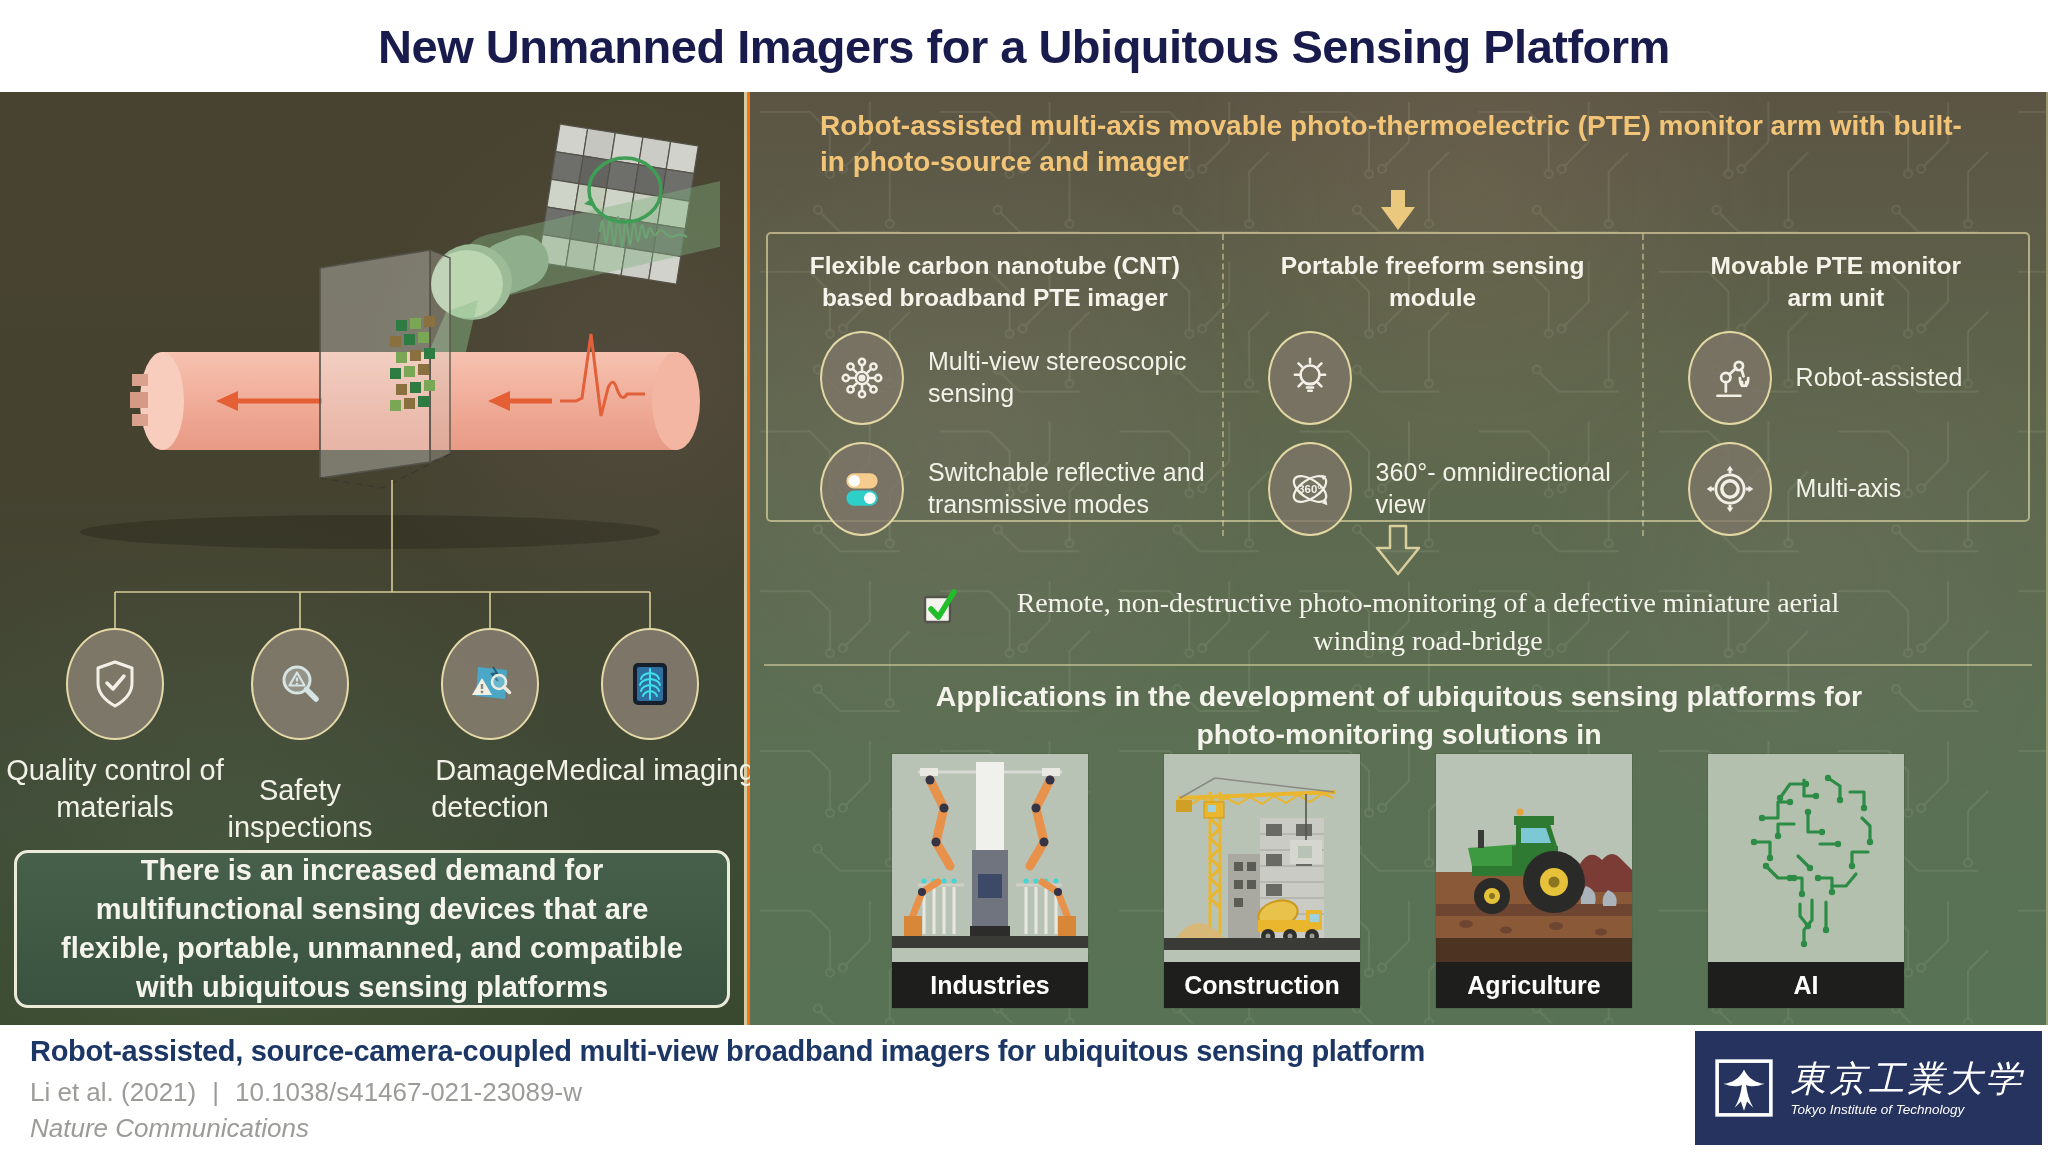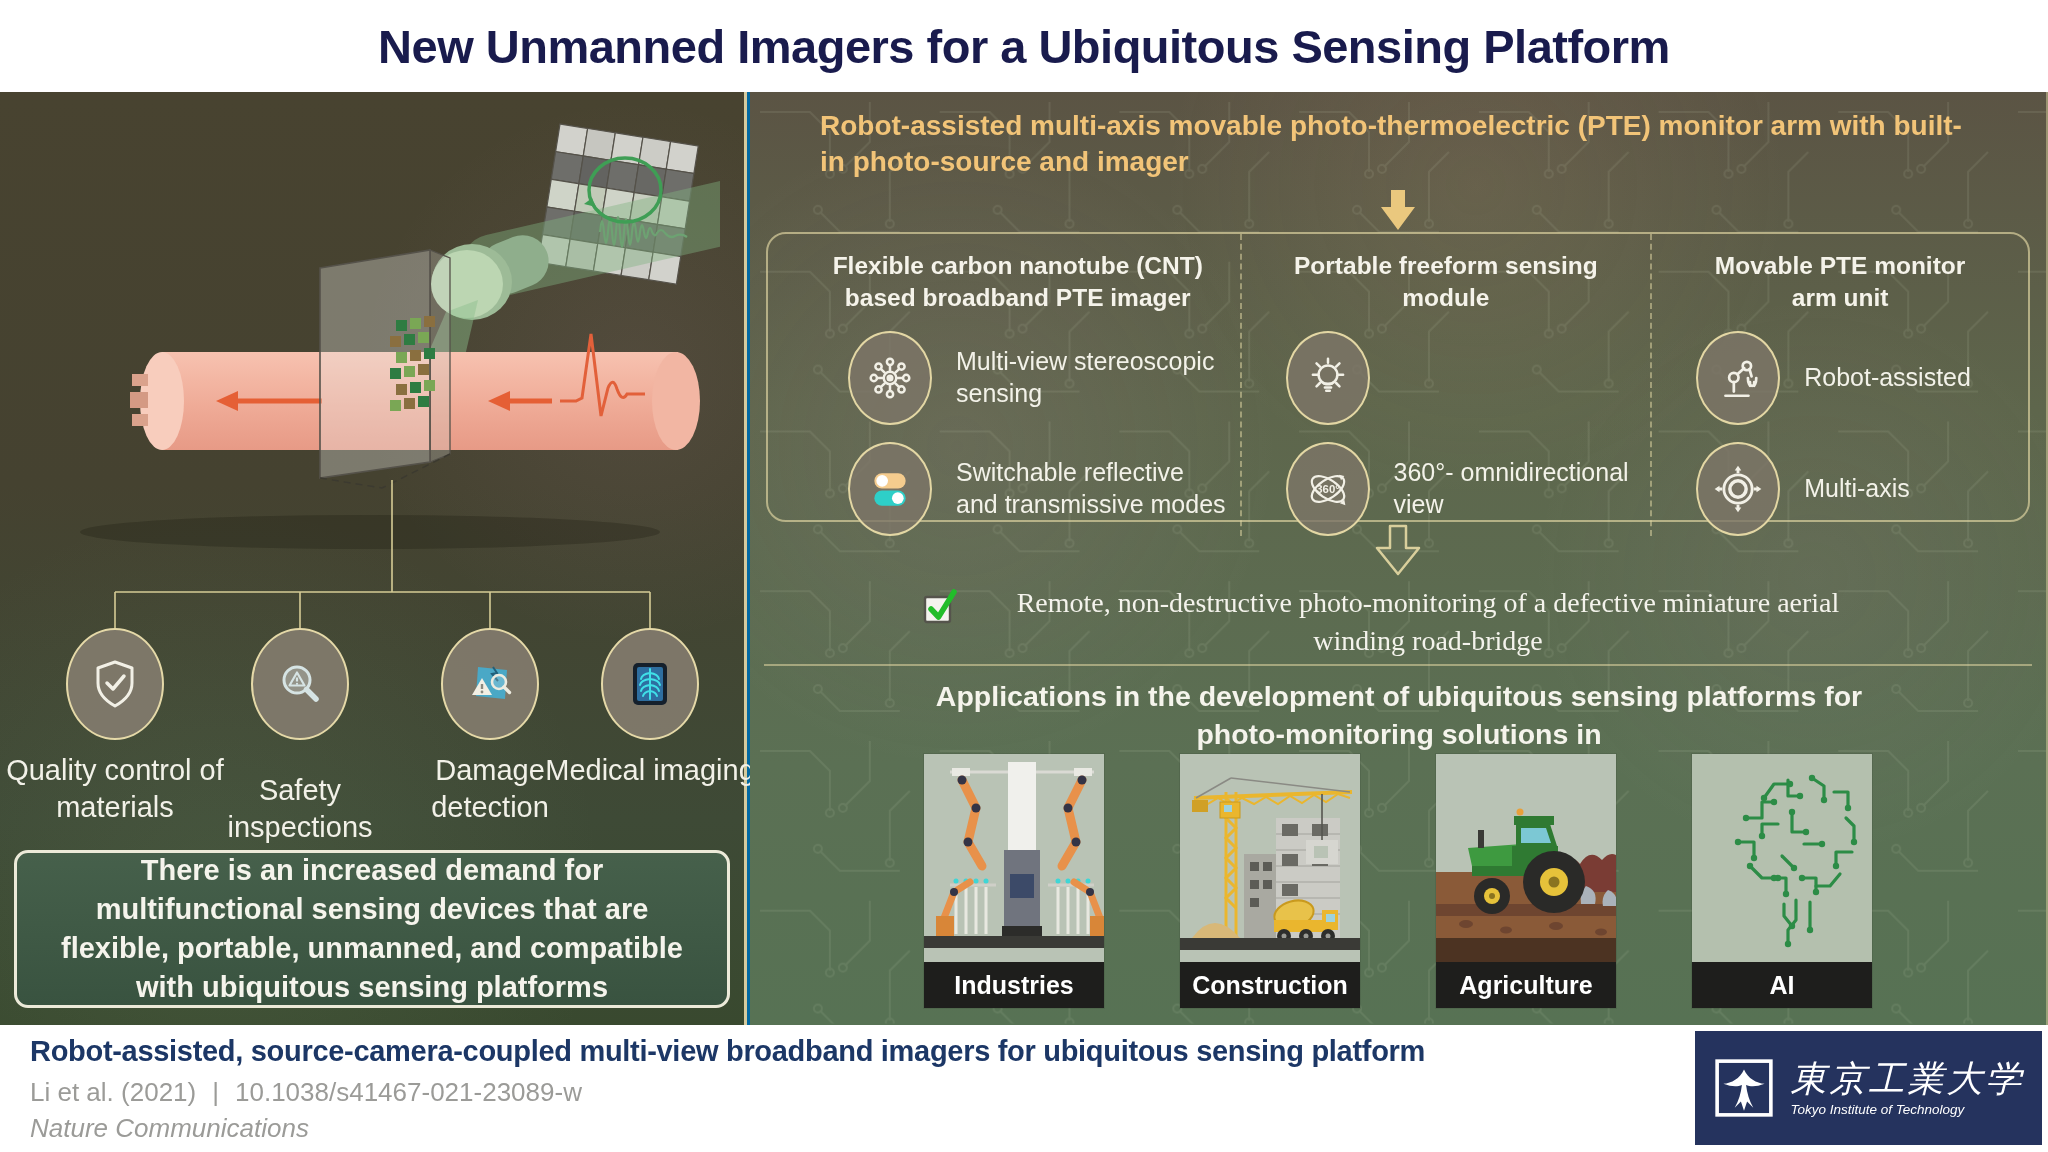--- a/index.html
+++ b/index.html
@@ -1,16 +1,16 @@
 <!DOCTYPE html>
 <html><head>
 <meta charset="utf-8">
 <style>
   html,body{margin:0;padding:0;background:#ffffff;font-family:"Liberation Sans",sans-serif;}
-  .poster{position:relative;width:2048px;height:1152px;background:#0369a1;overflow:hidden;}
+  .poster{position:relative;width:2048px;height:1152px;background:#f97316;overflow:hidden;}
 
   
   .titlebar{position:absolute;top:0;left:0;width:2048px;height:92px;background:#fff;
             display:flex;align-items:center;justify-content:center;}
   .main-title{font-size:47px;font-weight:bold;color:#191b4d;letter-spacing:-0.5px;}
 
   
   .left-panel{position:absolute;top:92px;left:0;width:747px;height:933px;box-sizing:border-box;
     border-right:3px solid #d6cb9e;
     background:
@@ -40,43 +40,43 @@
       radial-gradient(circle at 56% 10%, rgba(205,165,125,0.10), transparent 28%),
       radial-gradient(circle at 82% 52%, rgba(180,135,165,0.08), transparent 24%),
       linear-gradient(180deg,#5b5444 0%,#5e664c 34%,#5b7054 72%,#577254 100%);}
   .circuit{position:absolute;inset:0;opacity:0.09;pointer-events:none;}
 
   .rp-header{position:absolute;top:16px;left:70px;width:1158px;
     font-size:28px;font-weight:bold;color:#f2c478;line-height:1.3;}
   .arrow-solid{position:absolute;top:98px;left:50%;transform:translateX(-50%);}
 
   .features-box{position:absolute;top:140px;left:16px;width:1264px;height:290px;box-sizing:border-box;
-    border:2px solid rgba(228,217,165,0.65);border-radius:20px;
-    display:grid;grid-template-columns:1.08fr 1fr 0.92fr;padding-left:28px;}
+    border:2px solid rgba(228,217,165,0.65);border-radius:5px;
+    display:grid;grid-template-columns:1.08fr 1fr 0.92fr;}
   .fcol{padding:16px 10px 0 10px;box-sizing:border-box;}
   .fcol + .fcol{border-left:2px dashed rgba(228,217,165,0.5);}
   .fcol-heading{font-size:24.5px;font-weight:bold;color:#f5f3ea;text-align:center;line-height:1.3;margin:0 auto;}
   .fcol-heading.w2{max-width:340px;}
   .fcol-heading.w3{max-width:300px;}
   .feature{display:flex;align-items:center;gap:24px;margin-top:17px;}
   .f-ind1{margin-left:42px;} .f-ind2{margin-left:34px;} .f-ind3{margin-left:34px;}
   .fbadge{width:84px;height:94px;border-radius:50%;background:rgba(125,118,104,0.80);
     border:2px solid #e3d7a4;flex:0 0 auto;display:flex;align-items:center;justify-content:center;box-sizing:border-box;}
   .feature-label{font-size:25px;color:#f3f2e9;line-height:1.27;max-width:300px;}
 
   .arrow-outline{position:absolute;top:432px;left:50%;transform:translateX(-50%);}
   .result{position:absolute;top:492px;left:140px;width:1018px;display:flex;justify-content:center;
     align-items:flex-start;gap:18px;font-family:Liberation Serif, serif;}
   .result-text{font-size:28px;color:#f4f3ec;text-align:center;line-height:1.35;max-width:900px;}
   .divider{position:absolute;top:572px;left:14px;width:1268px;height:2px;background:rgba(226,215,163,0.55);}
   .apps-heading{position:absolute;top:586px;left:140px;width:1018px;text-align:center;
     font-size:28.5px;font-weight:bold;color:#f5f4ec;line-height:1.32;}
 
   .cards{position:absolute;top:662px;left:0;width:100%;display:flex;justify-content:center;gap:76px;}
-  .card{width:180px;box-shadow:0 0 0 1px rgba(0,0,0,0.08);}
+  .card{width:196px;box-shadow:0 0 0 1px rgba(0,0,0,0.08);}
   .card-img{height:208px;background:#b9c3b5;overflow:hidden;}
   .card-label{height:46px;background:#1e1e1c;color:#ffffff;font-weight:bold;font-size:25px;
     display:flex;align-items:center;justify-content:center;}
 
   
   .footer{position:absolute;top:1025px;left:0;width:2048px;height:127px;background:#ffffff;}
   .f-title{position:absolute;left:30px;top:10px;font-size:29px;font-weight:bold;color:#1c3766;letter-spacing:-0.3px;}
   .f-cite{position:absolute;left:30px;top:52px;font-size:26px;color:#9b9b98;display:flex;gap:16px;}
   .f-journal{position:absolute;left:30px;top:88px;font-size:26px;font-style:italic;color:#9b9b98;}
   .logo{position:absolute;left:1695px;top:6px;width:347px;height:114px;background:#25335e;

